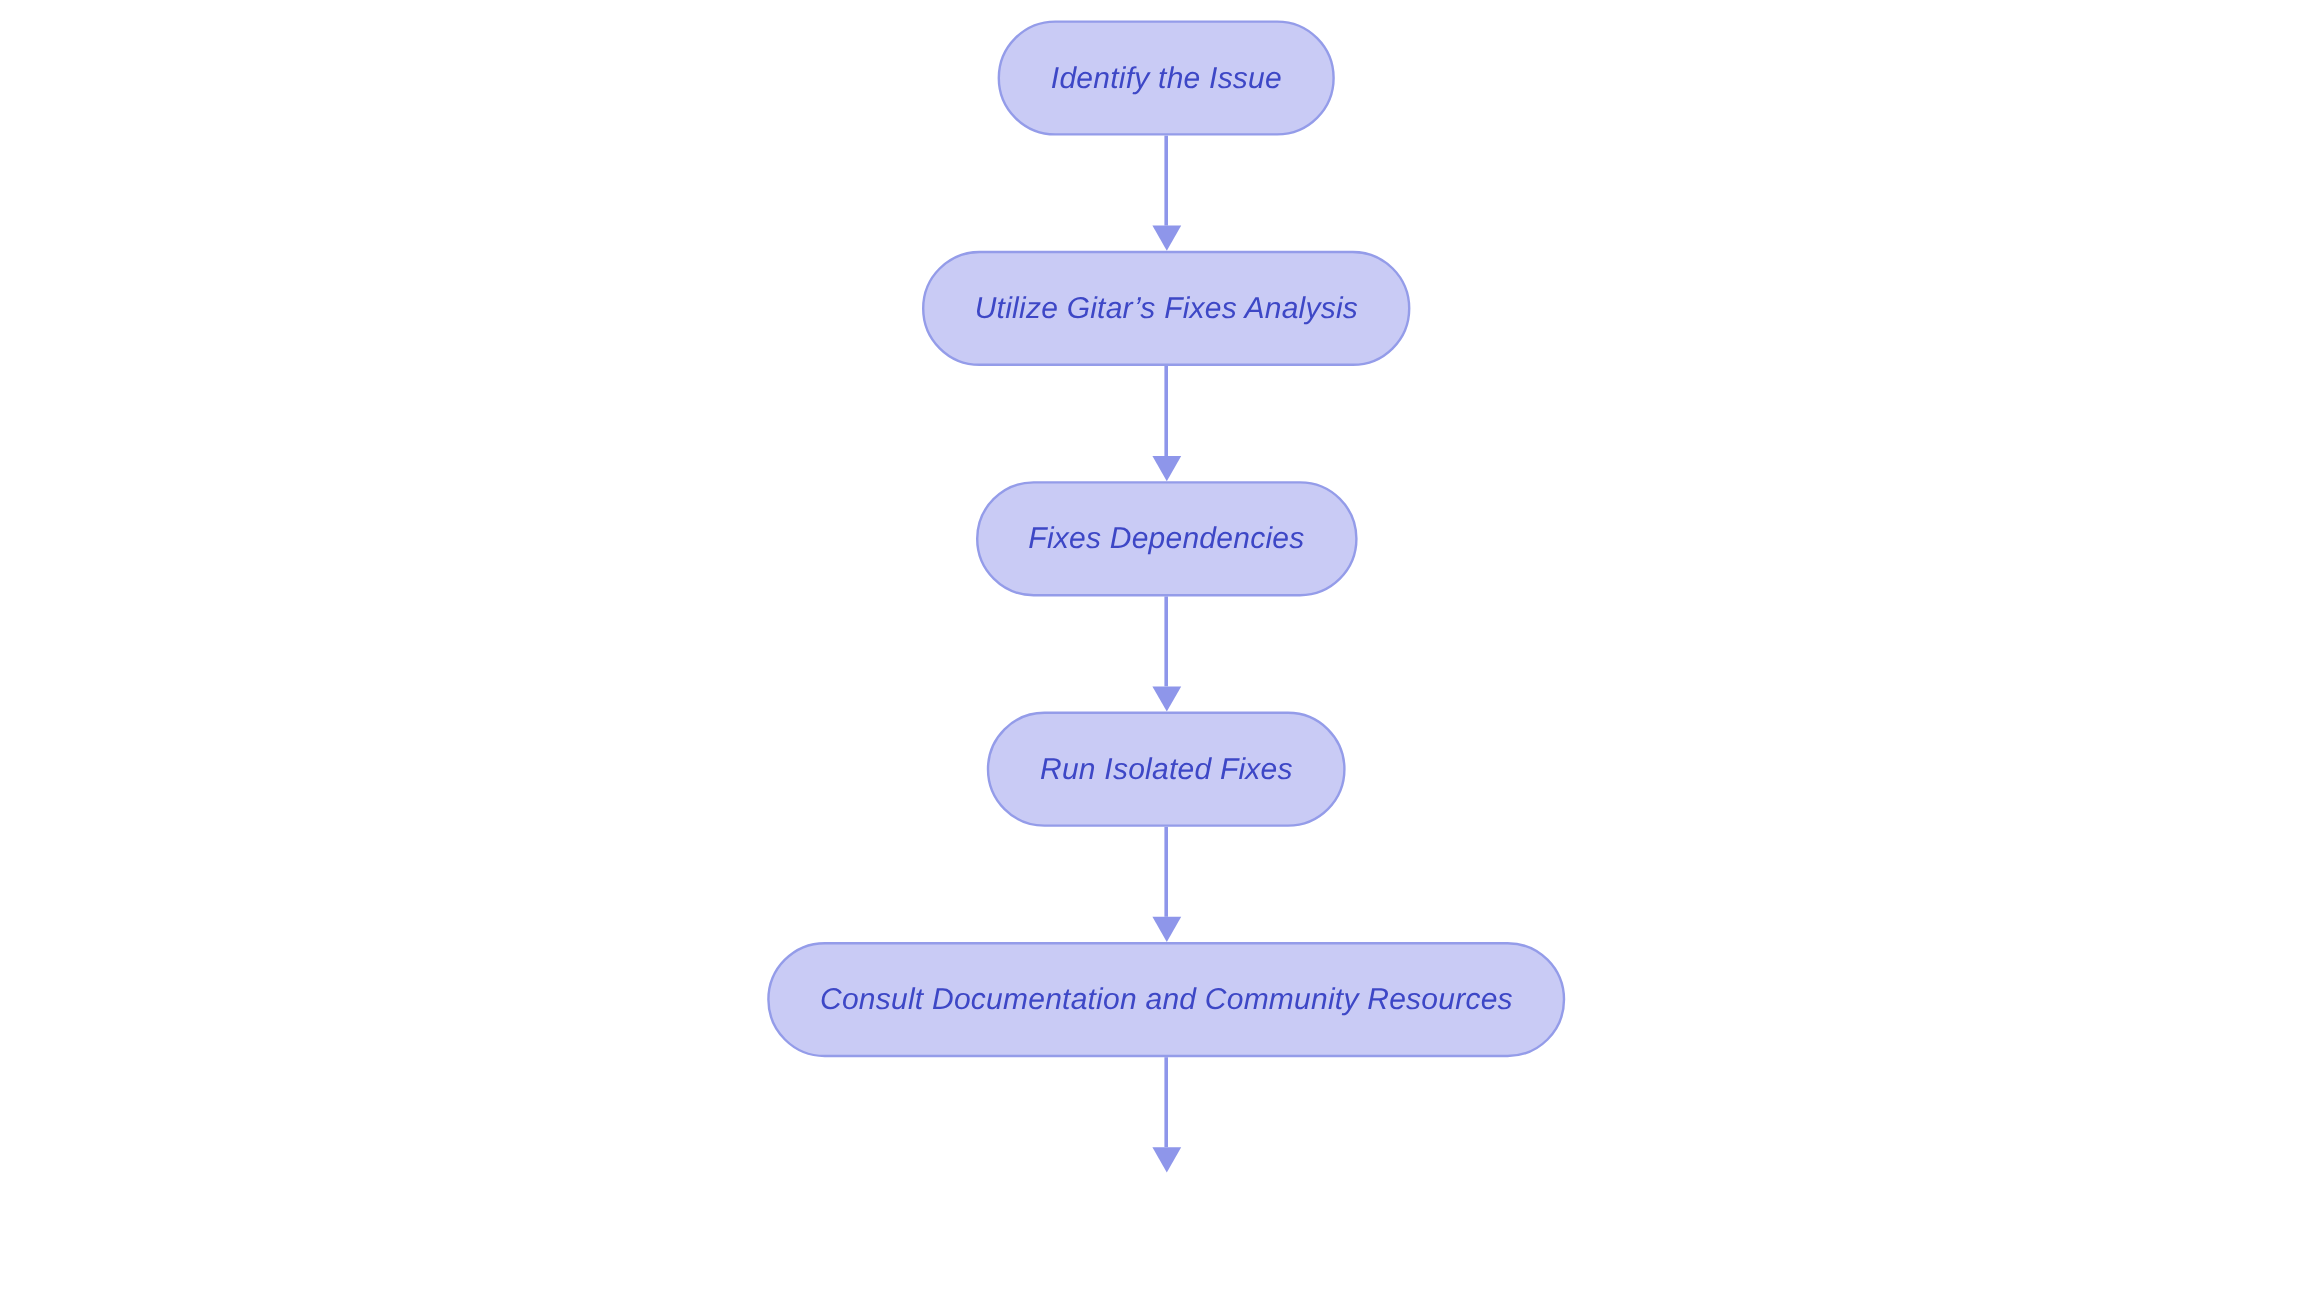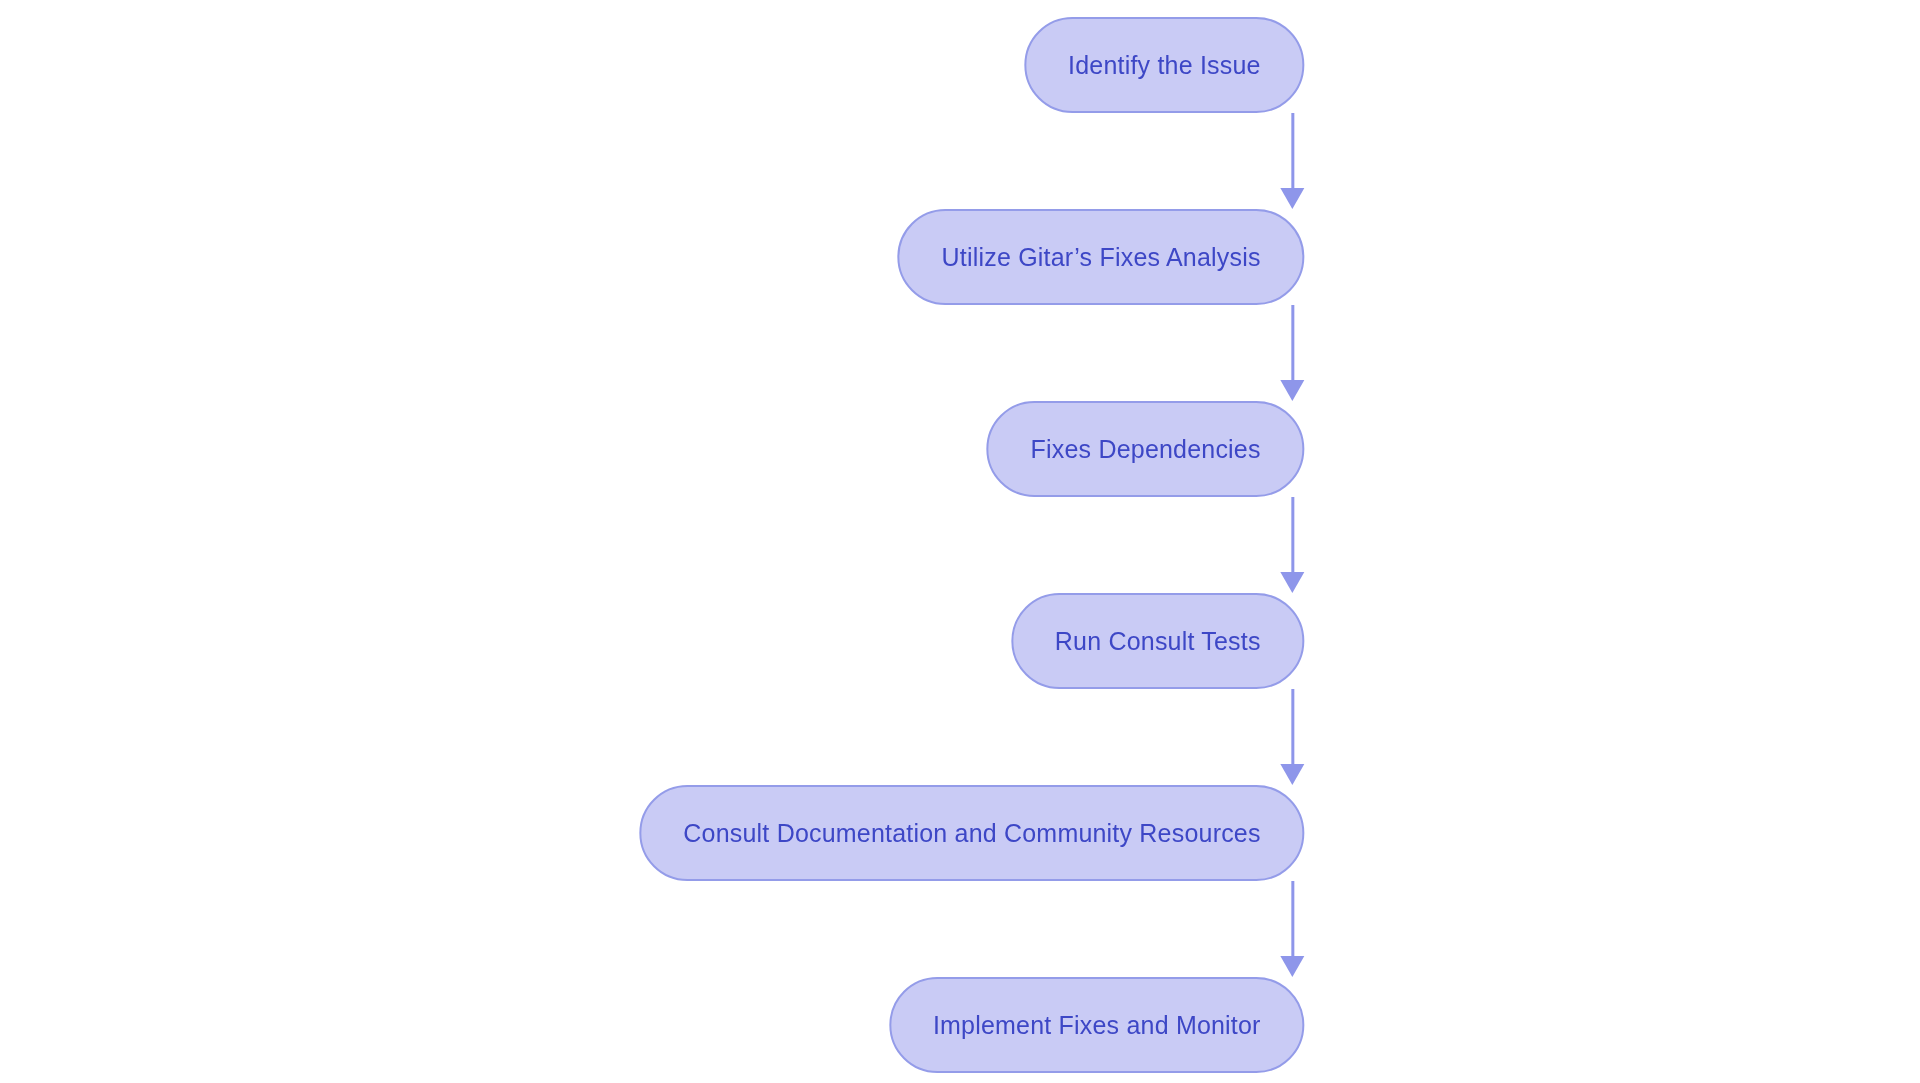--- a/index.html
+++ b/index.html
@@ -26,21 +26,22 @@
     width: 1920px;
     height: 1083px;
   }
   .flow {
     position: absolute;
     top: 17px;
     left: calc(50% + 12px);
     transform: translateX(-50%);
     display: flex;
     flex-direction: column;
-    align-items: flex-end;
+    align-items: center;
+    font-style: italic;
   }
   .node {
     height: 96px;
     display: flex;
     align-items: center;
     justify-content: center;
     padding: 0 42px;
     background: var(--node-fill);
     border: 2px solid var(--node-border);
     border-radius: 48px;
@@ -98,35 +99,32 @@
     <div class="node">
       <span class="node-label">Fixes Dependencies</span>
     </div>
 
     <div class="arrow">
       <div class="arrow-line"></div>
       <div class="arrow-head"></div>
     </div>
 
     <div class="node">
-      <span class="node-label">Run Consult Tests</span>
+      <span class="node-label">Run Isolated Fixes</span>
     </div>
 
     <div class="arrow">
       <div class="arrow-line"></div>
       <div class="arrow-head"></div>
     </div>
 
     <div class="node">
       <span class="node-label">Consult Documentation and Community Resources</span>
     </div>
 
     <div class="arrow">
       <div class="arrow-line"></div>
       <div class="arrow-head"></div>
     </div>
 
-    <div class="node">
-      <span class="node-label">Implement Fixes and Monitor</span>
-    </div>
 
   </div>
 </div>
 
 </body></html>

